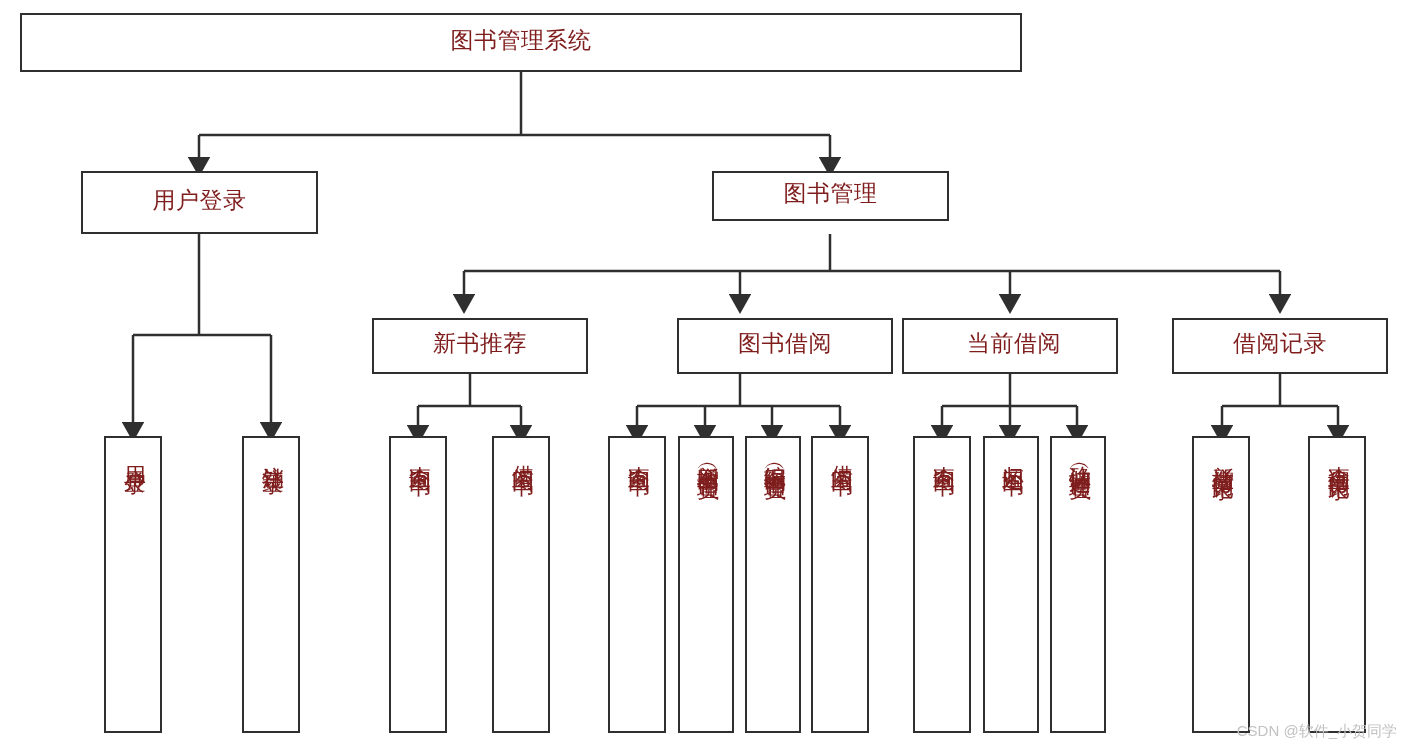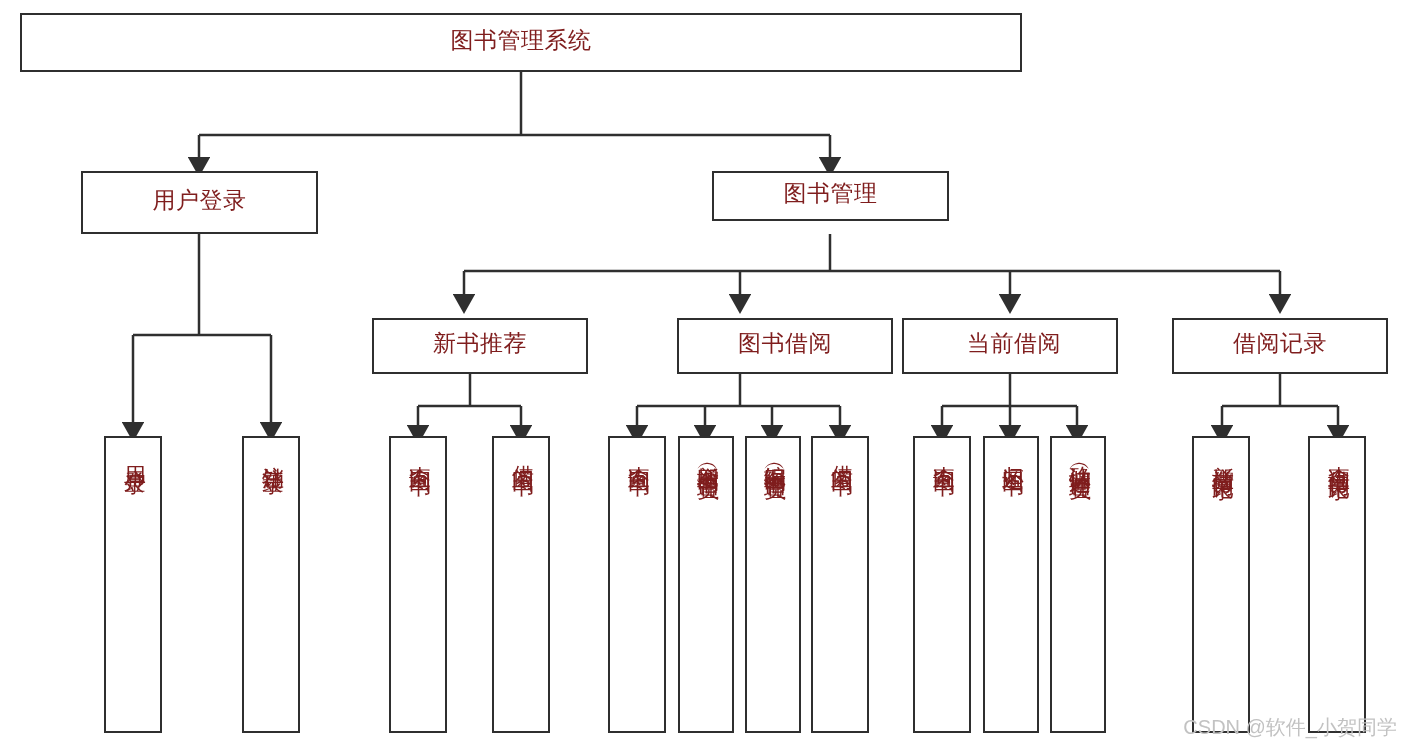--- a/index.html
+++ b/index.html
@@ -64,21 +64,21 @@
     letter-spacing: 3px;
     max-height: 100%;
   }
   .node-leaf.tall-text .label {
     letter-spacing: 2px;
   }
   .watermark {
     position: absolute;
     right: 8px;
     bottom: 6px;
-    font-size: 20px;
+    font-size: 15px;
     color: #c2c2c2;
     white-space: nowrap;
     z-index: 5;
     font-family: "Liberation Sans", "DejaVu Sans", sans-serif;
   }
 </style>
 </head>
 <body>
 
 <div id="diagram-root">

